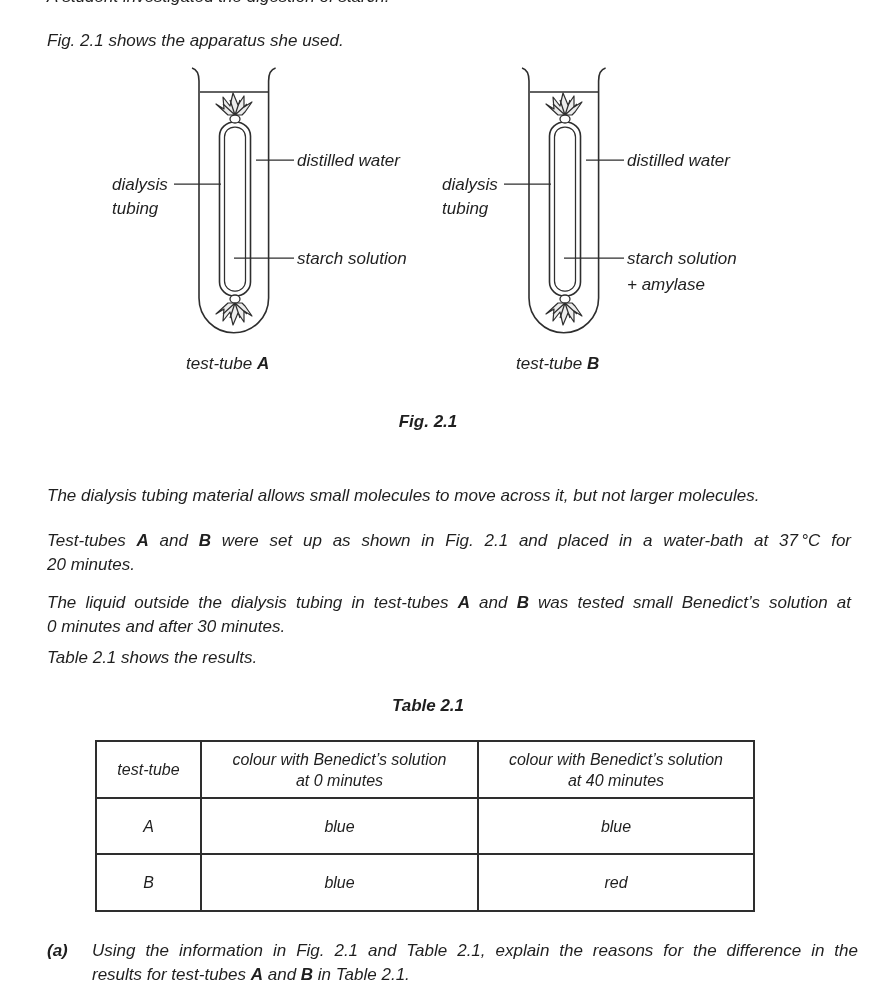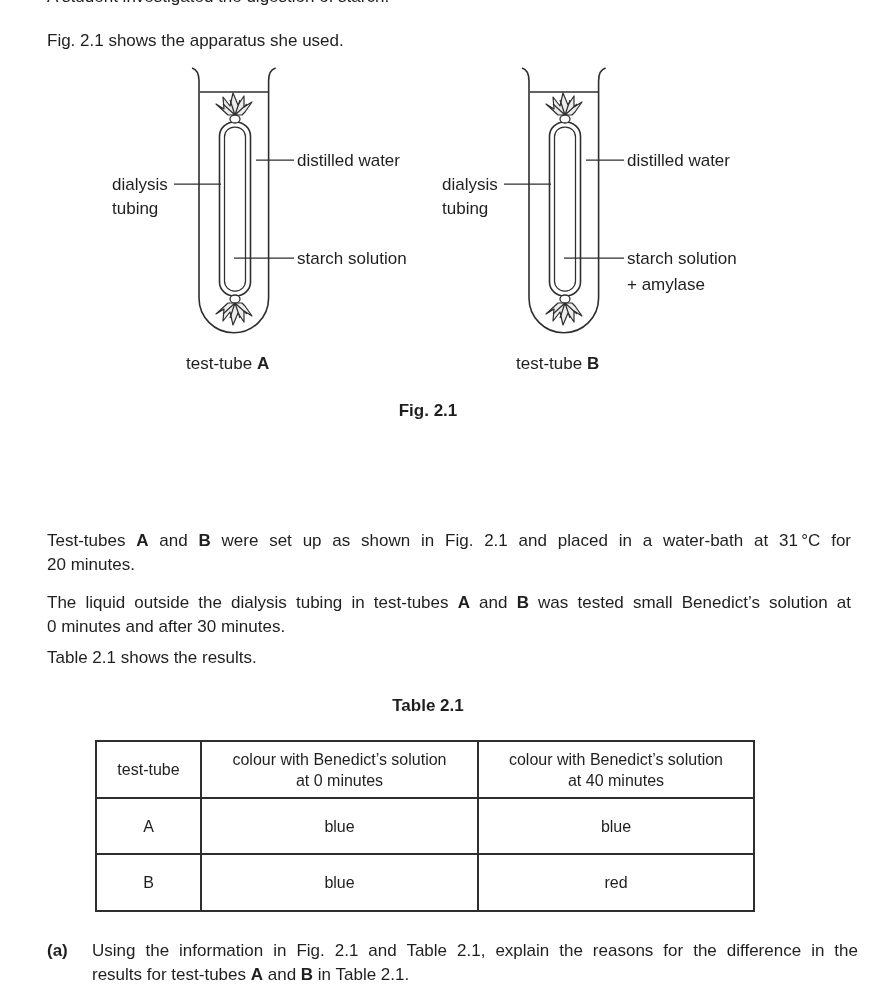--- a/index.html
+++ b/index.html
@@ -1,17 +1,17 @@
 <!DOCTYPE html>
 <html><head>
 <meta charset="utf-8">
 <style>
   html,body{margin:0;padding:0;background:#fff;}
   .page{position:relative;width:894px;height:997px;background:#ffffff;overflow:hidden;
-        font-family:"Liberation Sans",sans-serif;color:#1f1f1f;}
+        font-family:"Liberation Sans",sans-serif;color:#1f1f1f;font-style:italic;}
   .abs{position:absolute;}
   .txt{font-size:17px;line-height:24px;margin:0;}
   .jl{text-align:justify;text-align-last:justify;}
   b{font-weight:bold;}
   .cropped{font-size:17px;line-height:20px;white-space:nowrap;}
   .figcaption,.tabletitle{font-size:17px;font-weight:bold;text-align:center;}
   table.results{border-collapse:collapse;table-layout:fixed;font-size:16px;}
   table.results td,table.results th{border:2px solid #2e2e2e;text-align:center;
         vertical-align:middle;padding:0;line-height:21px;font-weight:normal;}
   td.tube-cell{font-weight:bold;}
@@ -74,26 +74,27 @@
 
       <text x="112" y="190">dialysis</text>
       <text x="112" y="214">tubing</text>
       <text x="297" y="166">distilled water</text>
       <text x="297" y="264">starch solution</text>
       <text x="297" y="290">+ amylase</text>
       <text x="186" y="369"><tspan>test-tube </tspan><tspan class="bold">B</tspan></text>
     </g>
   </svg>
 
-  <div class="abs figcaption" style="left:26px;top:401px;width:804px;">Fig. 2.1</div>
+  <div class="abs figcaption" style="left:26px;top:412px;width:804px;">Fig. 2.1</div>
 
 
+  <p class="abs txt" style="left:47px;top:484px;width:804px;">The dialysis tubing material allows small molecules to move across it, but not larger molecules.</p>
 
   <div class="abs txt" style="left:47px;top:529px;width:804px;">
-    <div class="jl"><span>Test-tubes </span><b>A</b><span> and </span><b>B</b><span> were set up as shown in Fig. 2.1 and placed in a water-bath at 31 °C for</span></div>
+    <div class="jl"><span>Test-tubes </span><b>A</b><span> and </span><b>B</b><span> were set up as shown in Fig. 2.1 and placed in a water-bath at 37 °C for</span></div>
     <div>20 minutes.</div>
   </div>
 
   <div class="abs txt" style="left:47px;top:591px;width:804px;">
     <div class="jl"><span>The liquid outside the dialysis tubing in test-tubes </span><b>A</b><span> and </span><b>B</b><span> was tested small Benedict’s solution at</span></div>
     <div>0 minutes and after 30 minutes.</div>
   </div>
 
   <p class="abs txt" style="left:47px;top:646px;width:804px;">Table 2.1 shows the results.</p>
 

